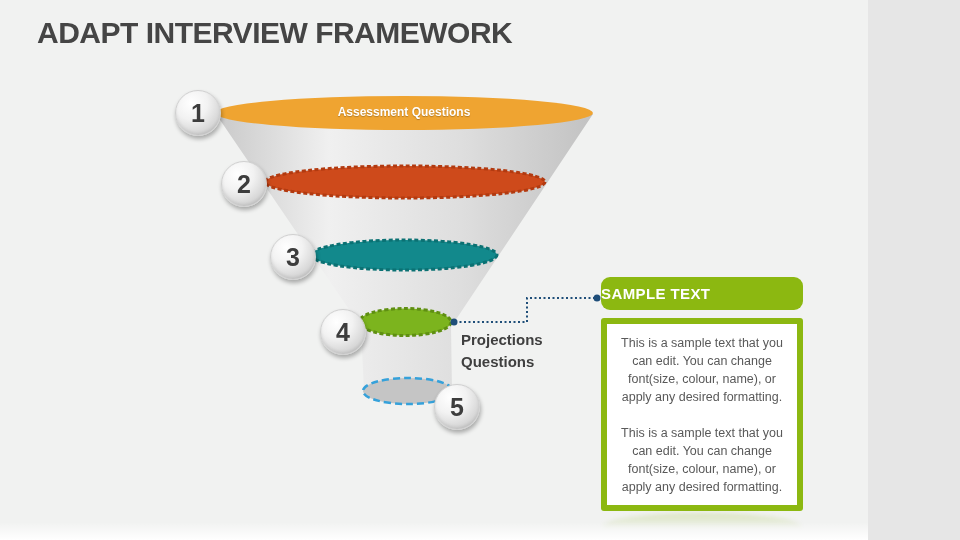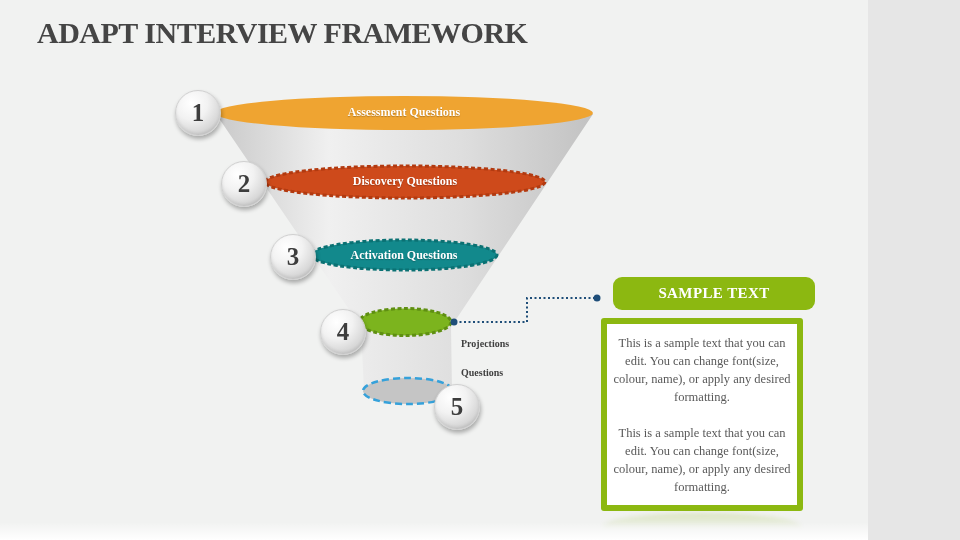--- a/index.html
+++ b/index.html
@@ -2,21 +2,21 @@
 <html><head>
 <meta charset="utf-8">
 <style>
   * { margin: 0; padding: 0; box-sizing: border-box; }
   html, body { background: #e6e6e6; }
   .slide {
     position: relative;
     width: 868px; height: 540px;
     background: #f1f2f1;
     overflow: hidden;
-    font-family: Liberation Serif, serif;
+    font-family: Liberation Sans, sans-serif;
     padding-left: 28px;
   }
   .bottom-fade {
     position: absolute; left: 0; bottom: 0; width: 100%; height: 18px;
     background: linear-gradient(to bottom, rgba(255,255,255,0), #ffffff);
   }
   .slide-title {
     position: absolute; left: 37px; top: 16px;
     font-size: 30px; font-weight: 700; color: #454545;
     letter-spacing: -0.5px; white-space: nowrap;
@@ -44,32 +44,32 @@
     font-weight: 700; font-size: 12px;
     text-shadow: 0 1px 1px rgba(0,0,0,0.25);
     white-space: nowrap;
   }
   .el1 { left: 215px; top: 105px; width: 378px; }
   .el2 { left: 265px; top: 174px; width: 280px; }
   .el3 { left: 311px; top: 248px; width: 186px; }
 
   
   .side-label {
-    position: absolute; font-weight: 700; font-size: 10px;
-    color: #3f3f3f; line-height: 29px;
+    position: absolute; font-weight: 700; font-size: 15px;
+    color: #3f3f3f; line-height: 22px;
   }
   .projections-label { left: 461px; top: 329px; width: 84px; text-align: left; }
   .transition-label  { left: 267px; top: 375px; width: 104px; text-align: center; }
 
   
   .callout-header {
     position: absolute; left: 601px; top: 277px; width: 202px; height: 33px;
     background: #8CB811; border-radius: 9px;
-    display: flex; align-items: center; justify-content: center;
-    color: #ffffff; font-weight: 700; font-size: 15px; letter-spacing: 0.4px; margin-left: 12px;
+    display: flex; align-items: center; 
+    color: #ffffff; font-weight: 700; font-size: 15px; letter-spacing: 0.4px;
   }
   .callout-body {
     position: absolute; left: 601px; top: 318px; width: 202px; height: 193px;
     background: #ffffff; border: 6px solid #8CB811; border-radius: 3px;
     padding: 10px 5px; overflow: hidden;
   }
   .callout-body p {
     color: #595959; font-size: 12.5px; line-height: 18px;
     text-align: center; margin: 0 0 18px 0;
   }
@@ -114,22 +114,20 @@
     <circle cx="597" cy="298" r="3.5" fill="#1F4E79"></circle>
   </svg>
 
   <div class="badge b1">1</div>
   <div class="badge b2">2</div>
   <div class="badge b3">3</div>
   <div class="badge b4">4</div>
   <div class="badge b5">5</div>
 
   <div class="ellipse-label el1">Assessment Questions</div>
-  <div class="ellipse-label el2">Discovery Questions</div>
-  <div class="ellipse-label el3">Activation Questions</div>
 
   <div class="side-label projections-label">Projections Questions</div>
 
   <div class="callout-header">
     <span>SAMPLE TEXT</span>
   </div>
   <div class="callout-body">
     <p>This is a sample text that you can edit. You can change font(size, colour, name), or apply any desired formatting.</p>
     <p>This is a sample text that you can edit. You can change font(size, colour, name), or apply any desired formatting.</p>
   </div>

